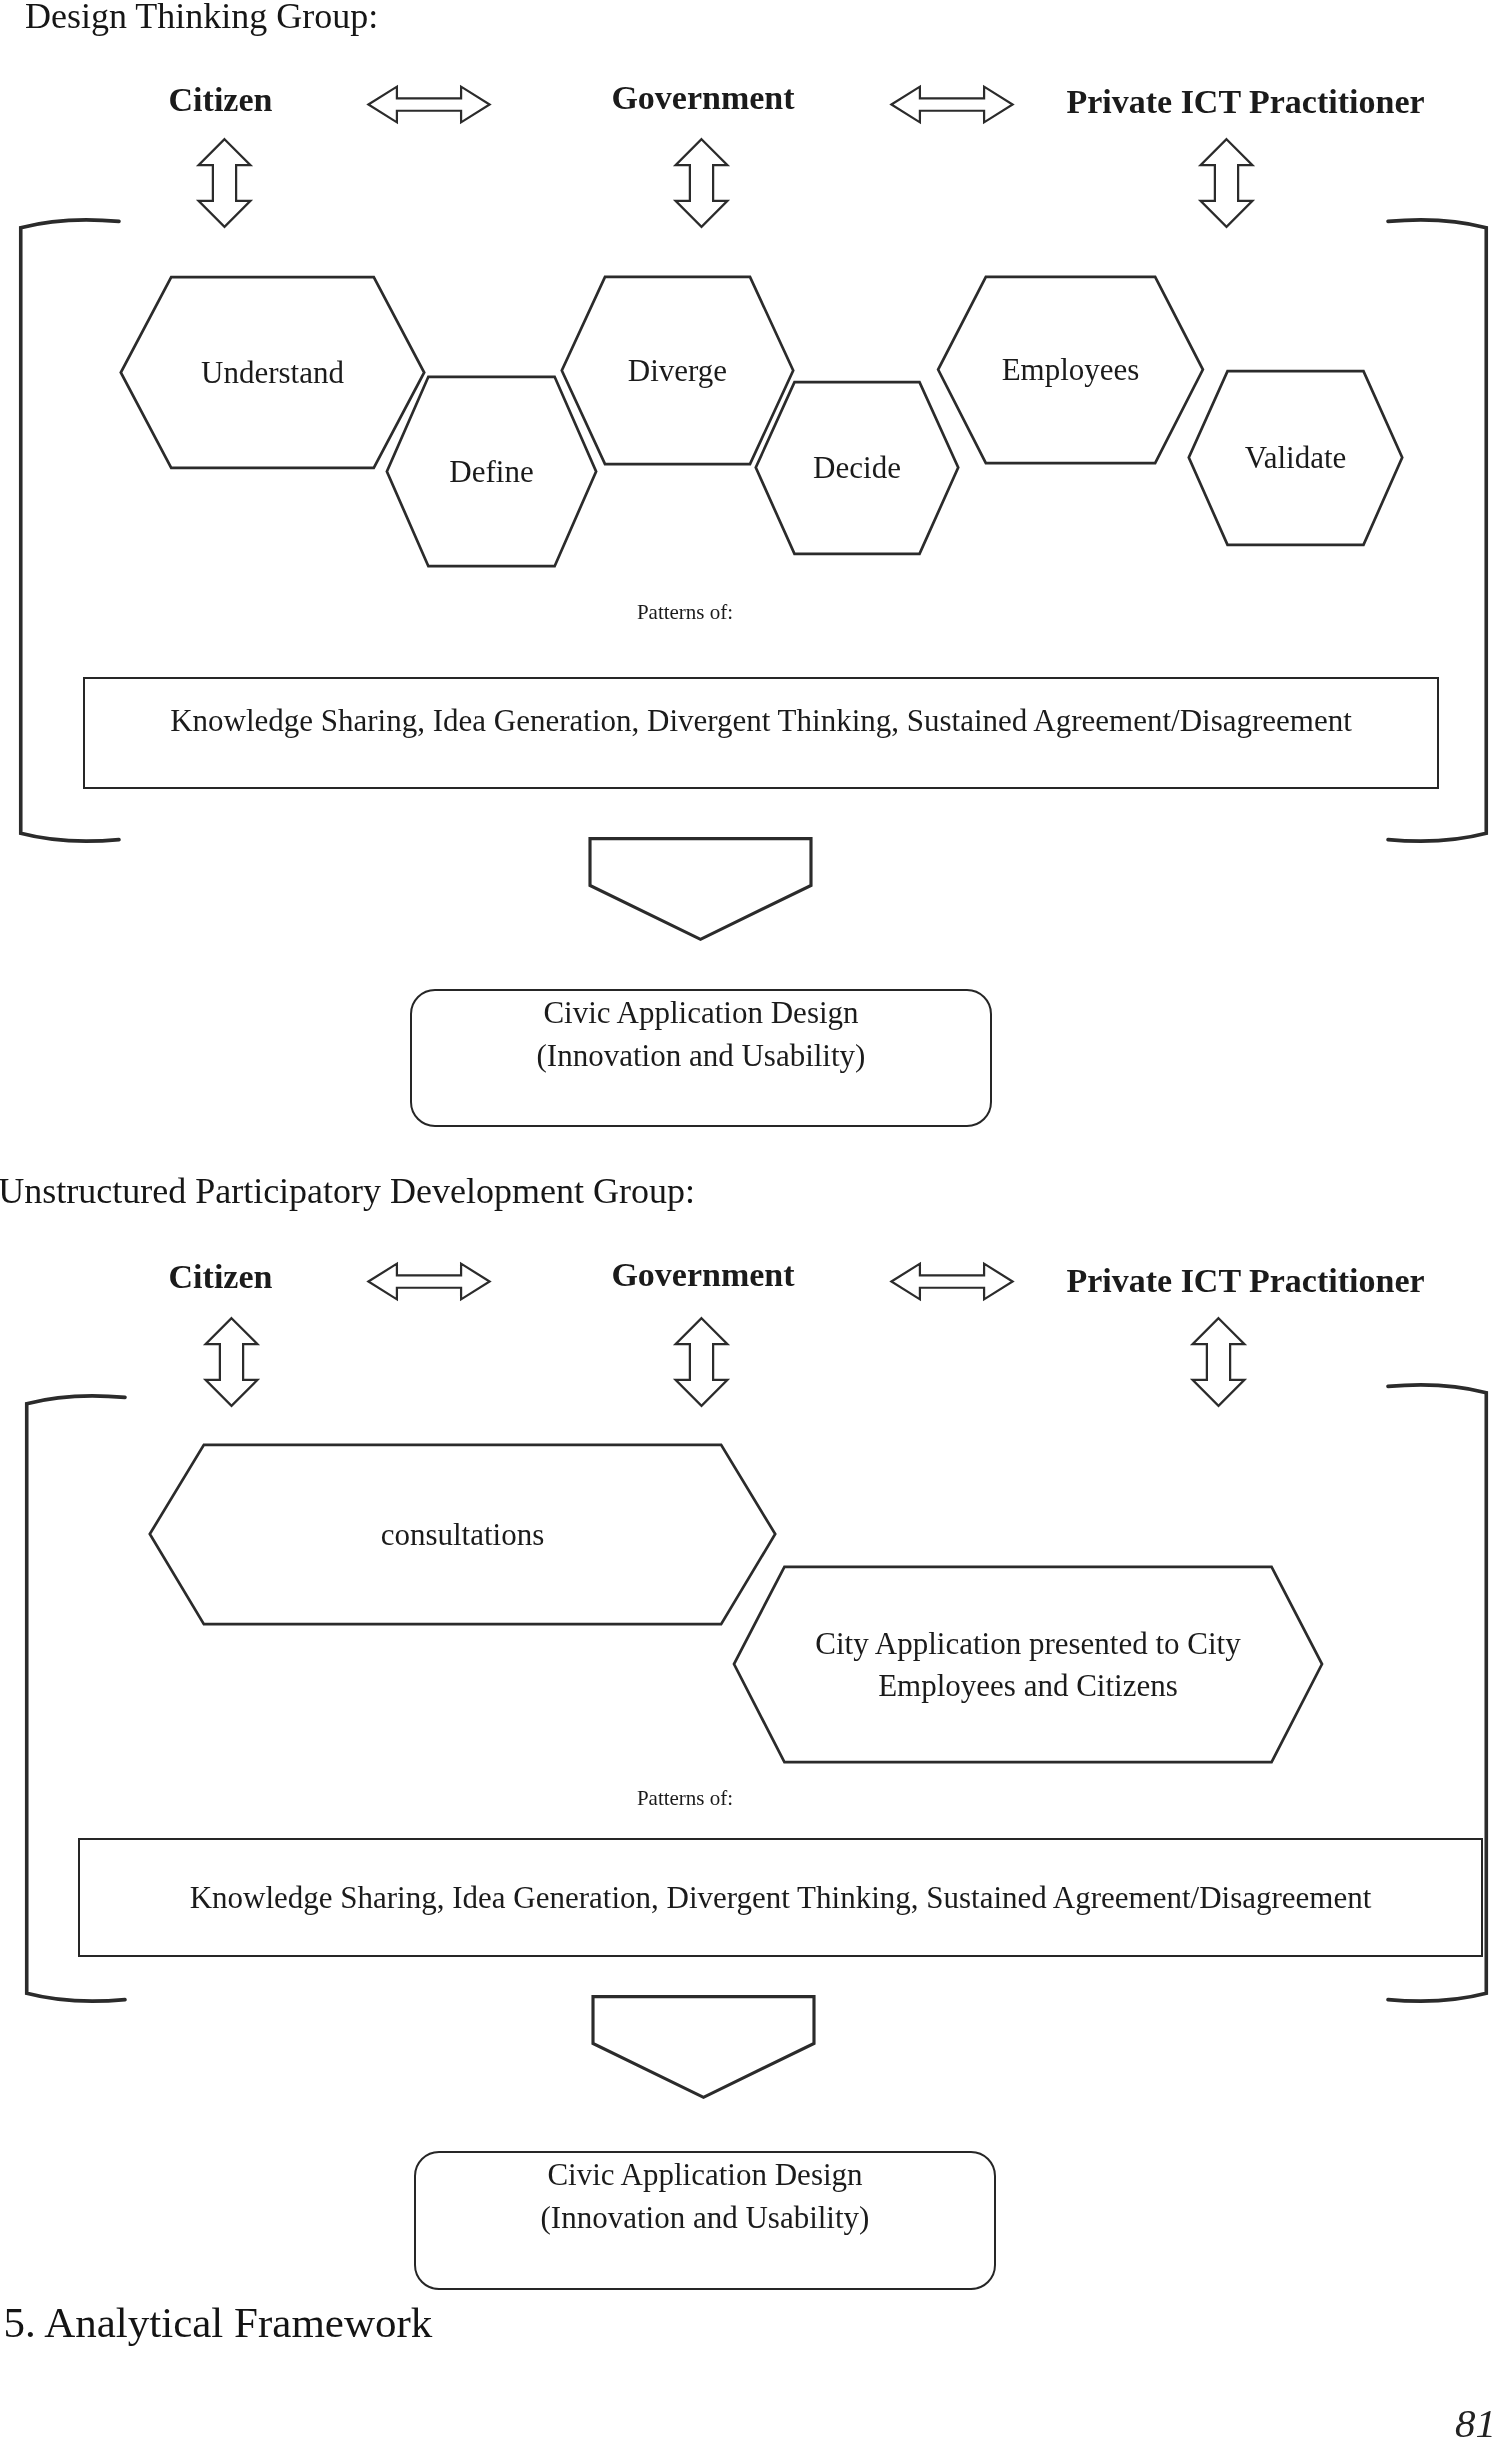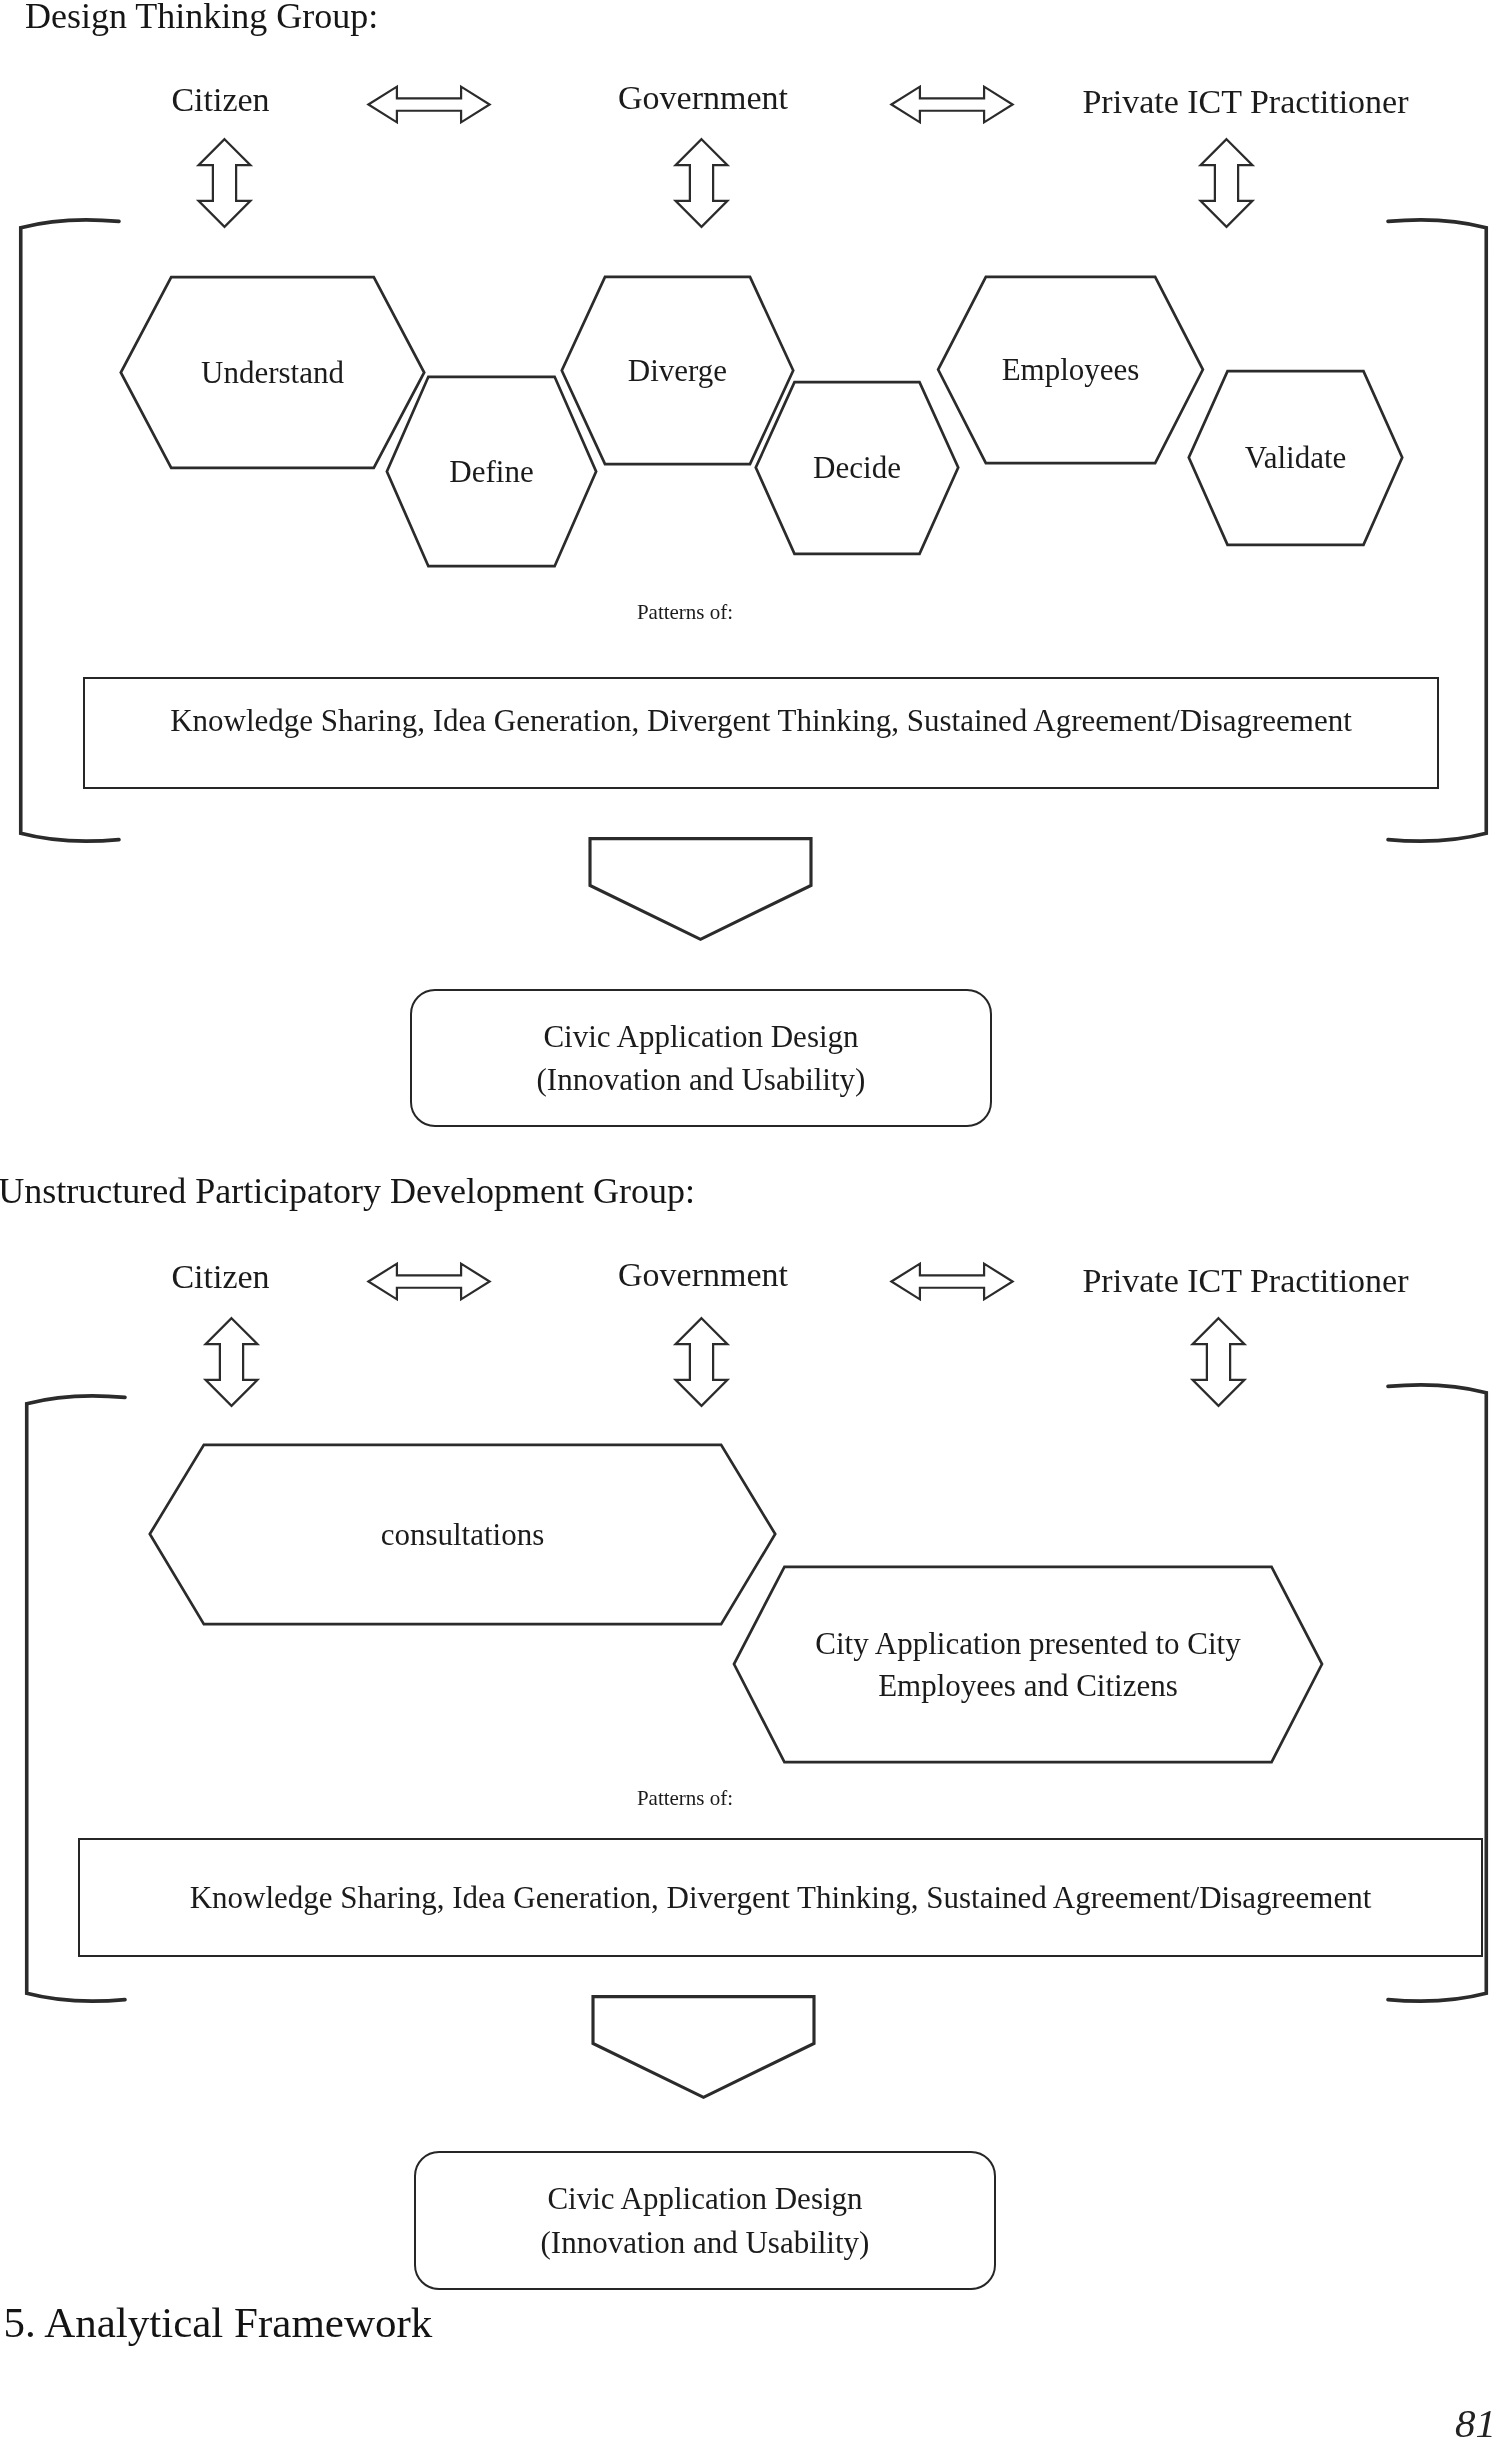--- a/index.html
+++ b/index.html
@@ -1,42 +1,42 @@
 <!DOCTYPE html>
 <html style="font-size:14.4px"><head>
 <meta charset="utf-8">
 <style>
   html,body{margin:0;padding:0;background:#fff;}
   #page{
     position:relative;width:1507px;height:2462px;background:#ffffff;
     font-family:"Liberation Serif","DejaVu Serif",serif;color:#1b1b1b;overflow:hidden;border-radius:23px;
   }
   .sec-title{position:absolute;font-size:36px;white-space:nowrap;color:#161616;}
-  .actor{position:absolute;font-size:34px;text-align:center;color:#1b1b1b;}
+  .actor{position:absolute;font-size:34px;text-align:center;color:#1b1b1b;font-weight:bold;}
   .icon{position:absolute;line-height:0;}
   .icon svg polygon{fill:#ffffff;stroke:#2b2b2b;stroke-width:2.5;}
   .bracket svg path{fill:none;stroke:#2b2b2b;stroke-width:4;stroke-linecap:round;}
   .hex{position:absolute;line-height:0;}
   .hex svg{position:absolute;left:0;top:0;}
   .hex svg polygon{fill:#ffffff;stroke:#2b2b2b;stroke-width:3;}
   .hex .lbl{
     position:absolute;left:0;top:0;right:0;bottom:0;
     display:flex;align-items:center;justify-content:center;flex-direction:column;
     font-size:31px;line-height:1.35;text-align:center;
   }
   .plabel{position:absolute;font-size:21px;text-align:center;}
   .pbox{
     position:absolute;border:2.7px solid #262626;background:#fff;
     display:flex;align-items:center;justify-content:center;
     font-size:31px;text-align:center;
   }
   .pbox.nudge{padding-bottom:23.4px;box-sizing:border-box;}
   .obox{
     position:absolute;border:2.7px solid #262626;border-radius:25px;background:#fff;
-    display:flex;align-items:center;justify-content:center;flex-direction:column;
+    display:flex;align-items:center;flex-direction:column;
     font-size:31px;line-height:1.4;text-align:center;
   }
   .darrow svg polygon{fill:#ffffff;stroke:#2b2b2b;stroke-width:3.5;}
   .footer-heading{position:absolute;font-size:43px;white-space:nowrap;color:#141414;}
   .page-number{position:absolute;font-size:41px;font-style:italic;text-align:right;color:#222;}
 </style>
 </head>
 <body>
 
 <div id="page">

